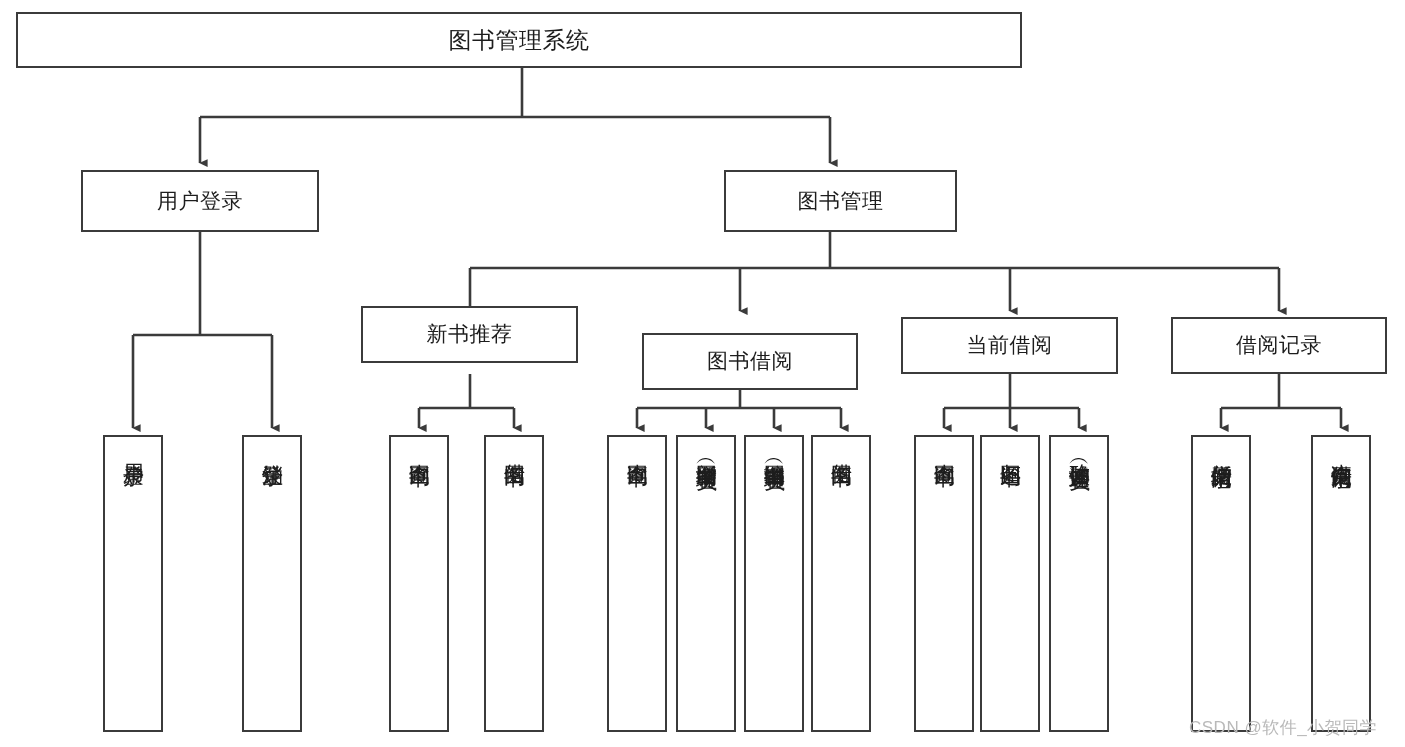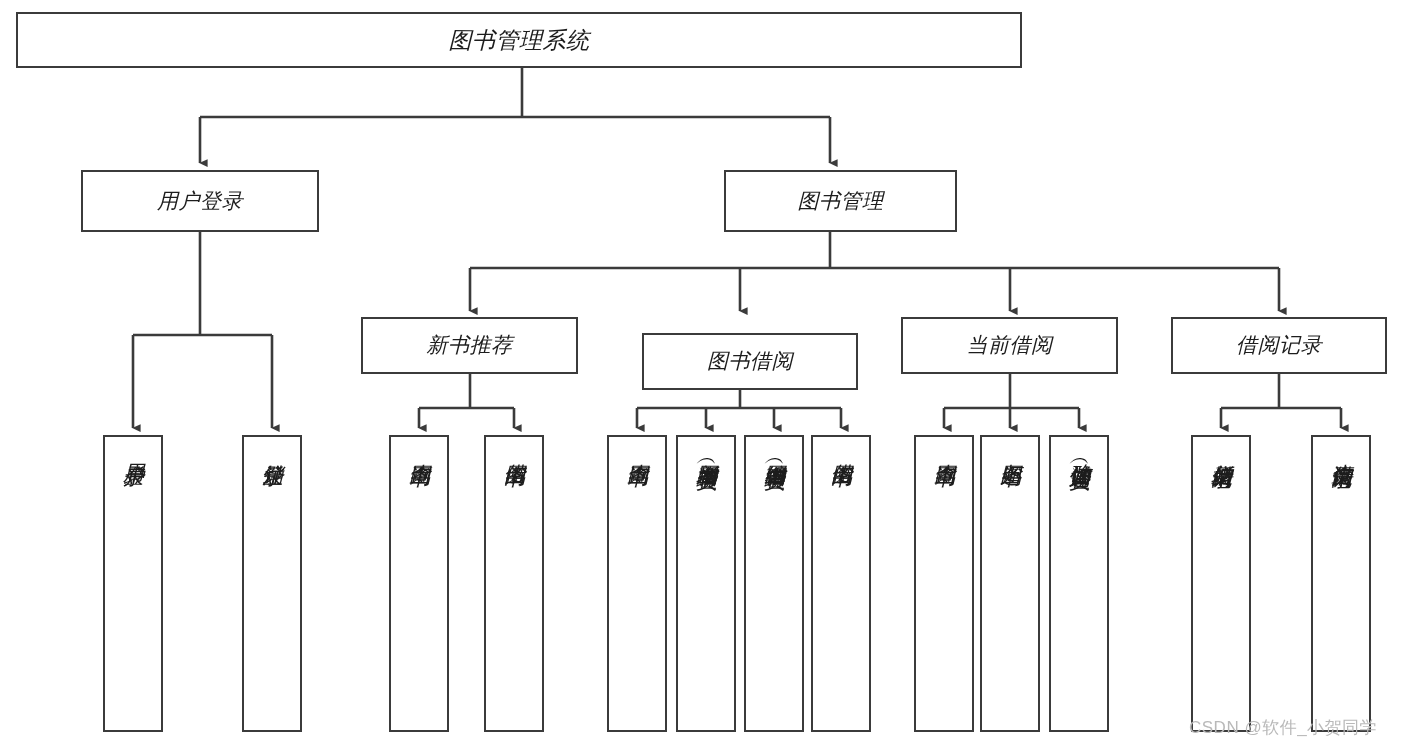--- a/index.html
+++ b/index.html
@@ -30,21 +30,20 @@
   .node {
     position: absolute;
     box-sizing: border-box;
     background: #ffffff;
     border: 2.5px solid #3b3b3b;
     display: flex;
     align-items: center;
     justify-content: center;
     text-align: center;
     color: #1d1d1d;
-    font-style: italic;
   }
   .node .label {
     display: block;
     line-height: 1.15;
     letter-spacing: 0.5px;
   }
   .node.root .label { font-size: 23px; }
   .node.lvl1 .label { font-size: 21px; }
   .node.lvl2 .label { font-size: 21px; }
   .node.leaf {
@@ -128,21 +127,21 @@
     <span class="label">图书管理系统</span>
   </div>
 
   <div class="node lvl1" style="left:81px; top:170px; width:238px; height:62px;">
     <span class="label">用户登录</span>
   </div>
   <div class="node lvl1" style="left:712px; top:170px; width:233px; height:62px;margin-left:12px;">
     <span class="label">图书管理</span>
   </div>
 
-  <div class="node lvl2" style="left:361px; top:317px; width:217px; height:57px;">
+  <div class="node lvl2" style="left:361px; top:306px; width:217px; height:57px;">
     <span class="label">新书推荐</span>
   </div>
   <div class="node lvl2" style="left:632px; top:333px; width:216px; height:57px;margin-left:10px;">
     <span class="label">图书借阅</span>
   </div>
   <div class="node lvl2" style="left:901px; top:317px; width:217px; height:57px;">
     <span class="label">当前借阅</span>
   </div>
   <div class="node lvl2" style="left:1171px; top:317px; width:216px; height:57px;">
     <span class="label">借阅记录</span>

